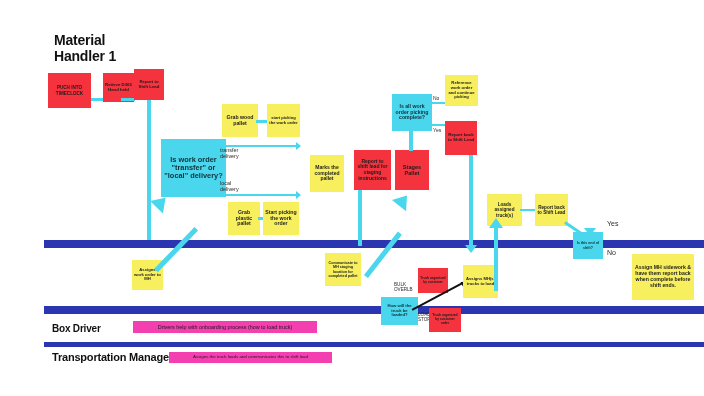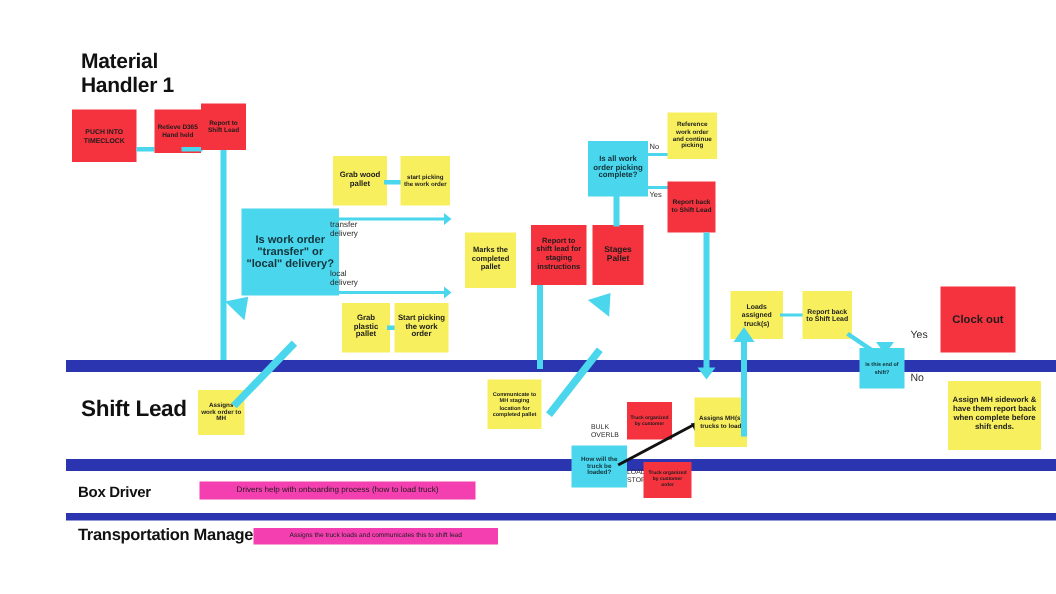--- a/index.html
+++ b/index.html
@@ -35,21 +35,20 @@
 
 <div class="canvas">
 
   <div class="lane-bar" style="top:224px;height:8px;"></div>
   <div class="lane-bar" style="top:290px;height:8px;"></div>
   <div class="lane-bar" style="top:326px;height:5px;"></div>
 
   <div class="lane-title" style="left:10px;top:17px;font-size:14px;">Material
 Handler 1</div>
 
-  <div class="lane-title" style="left:10px;top:249px;font-size:15px;">Shift Lead</div>
 
   <div class="lane-title" style="left:8px;top:307px;font-size:10px;">Box Driver</div>
 
   <div class="lane-title" style="left:8px;top:335px;font-size:11px;">Transportation Manager</div>
 
   <div class="node red" style="left:4px;top:57px;width:43px;height:35px;font-size:4.6px;">PUCH INTO TIMECLOCK</div>
 
   <div class="conn" style="left:47px;top:82px;width:12px;height:3px;"></div>
 
   <div class="node red" style="left:59px;top:57px;width:31px;height:29px;font-size:4.3px;">Retieve D365 Hand held</div>
@@ -119,21 +118,20 @@
   <div class="node yellow" style="left:491px;top:178px;width:33px;height:32px;font-size:4.6px;">Report back to Shift Lead</div>
 
   <div class="conn" style="left:521px;top:205px;width:26px;height:3px;transform:rotate(34deg);transform-origin:left center;"></div>
   <div class="arrowhead" style="left:540px;top:212px;border-left:6px solid transparent;border-right:6px solid transparent;border-top:8px solid #4ad6ec;"></div>
 
   <div class="node cyan" style="left:529px;top:216px;width:30px;height:27px;font-size:3.6px;">Is this end of shift?</div>
 
   <div class="label" style="left:563px;top:204px;font-size:7px;">Yes</div>
   <div class="label" style="left:563px;top:233px;font-size:7px;">No</div>
 
-  <div class="node red" style="left:583px;top:175px;width:50px;height:44px;font-size:7.5px;">Clock out</div>
 
   <div class="node yellow" style="left:88px;top:244px;width:31px;height:30px;font-size:4.2px;">Assigns work order to MH</div>
 
   <div class="conn" style="left:112px;top:252px;width:58px;height:5px;transform:rotate(-46deg);transform-origin:left center;"></div>
   <div class="arrowhead" style="left:108px;top:180px;border-left:9px solid transparent;border-right:9px solid transparent;border-bottom:13px solid #4ad6ec;transform:rotate(44deg);"></div>
 
   <div class="node yellow" style="left:281px;top:237px;width:36px;height:33px;font-size:3.7px;">Communicate to MH staging location for completed pallet</div>
 
   <div class="conn" style="left:322px;top:258px;width:55px;height:5px;transform:rotate(-52deg);transform-origin:left center;"></div>
   <div class="arrowhead" style="left:350px;top:178px;border-left:9px solid transparent;border-right:9px solid transparent;border-bottom:13px solid #4ad6ec;transform:rotate(38deg);"></div>

